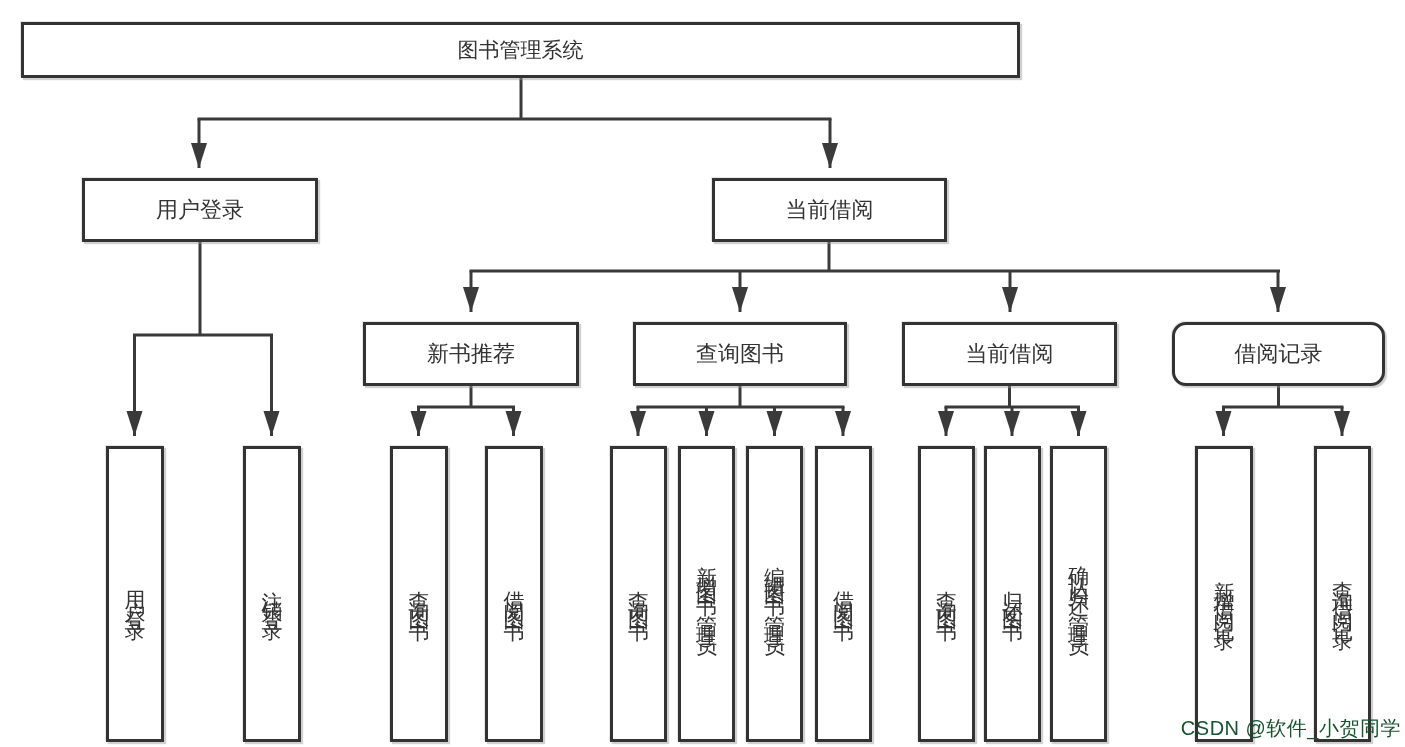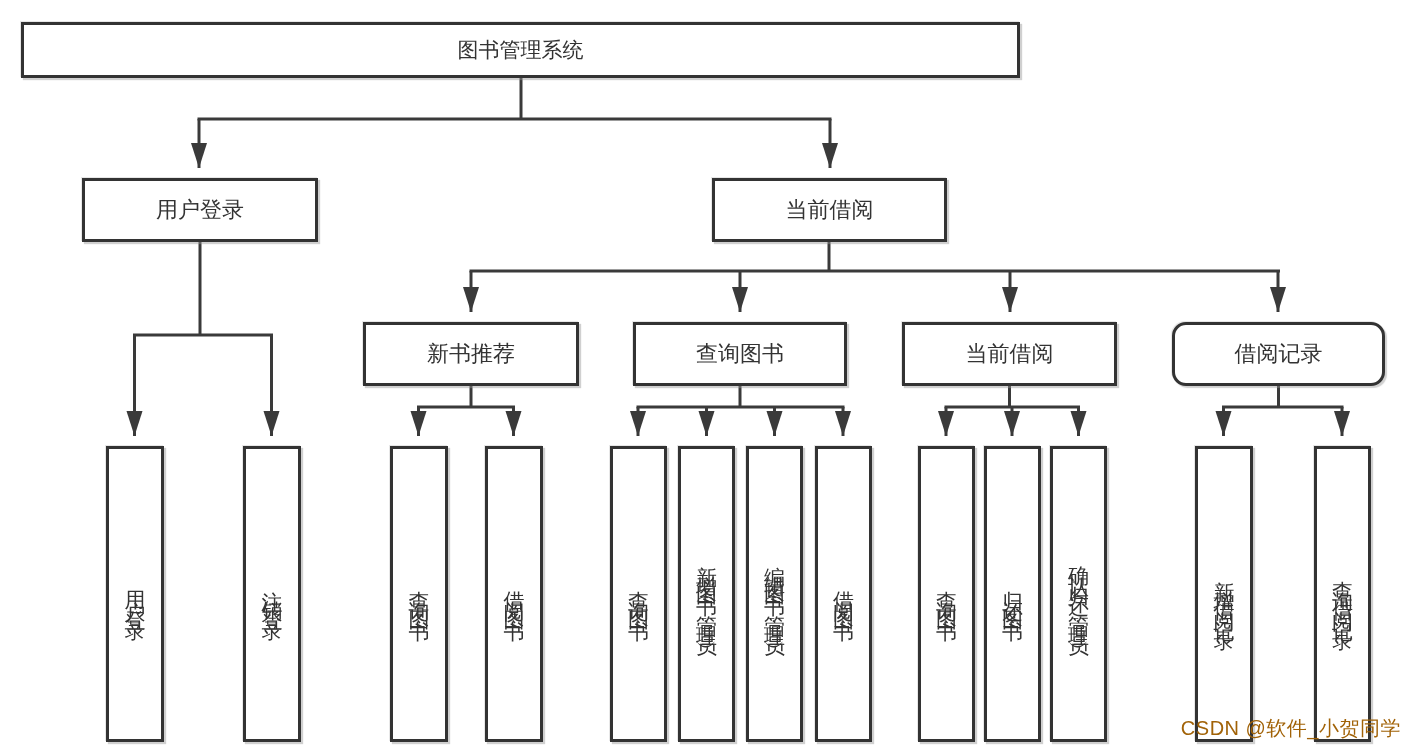--- a/index.html
+++ b/index.html
@@ -39,21 +39,21 @@
     letter-spacing: 10px;
     white-space: nowrap;
   }
   #watermark {
     position: absolute;
     right: 4px;
     bottom: 5px;
     z-index: 3;
     font-size: 20px;
     letter-spacing: 0.5px;
-    color: #a16207;
+    color: #14532d;
   }
 </style>
 </head>
 <body>
 
 <div id="stage">
 
   <svg id="connectors" width="1405" height="747" viewBox="0 0 1405 747">
     <defs>
       <marker id="ah" markerUnits="userSpaceOnUse" markerWidth="26" markerHeight="18" refX="25" refY="9" orient="auto">

